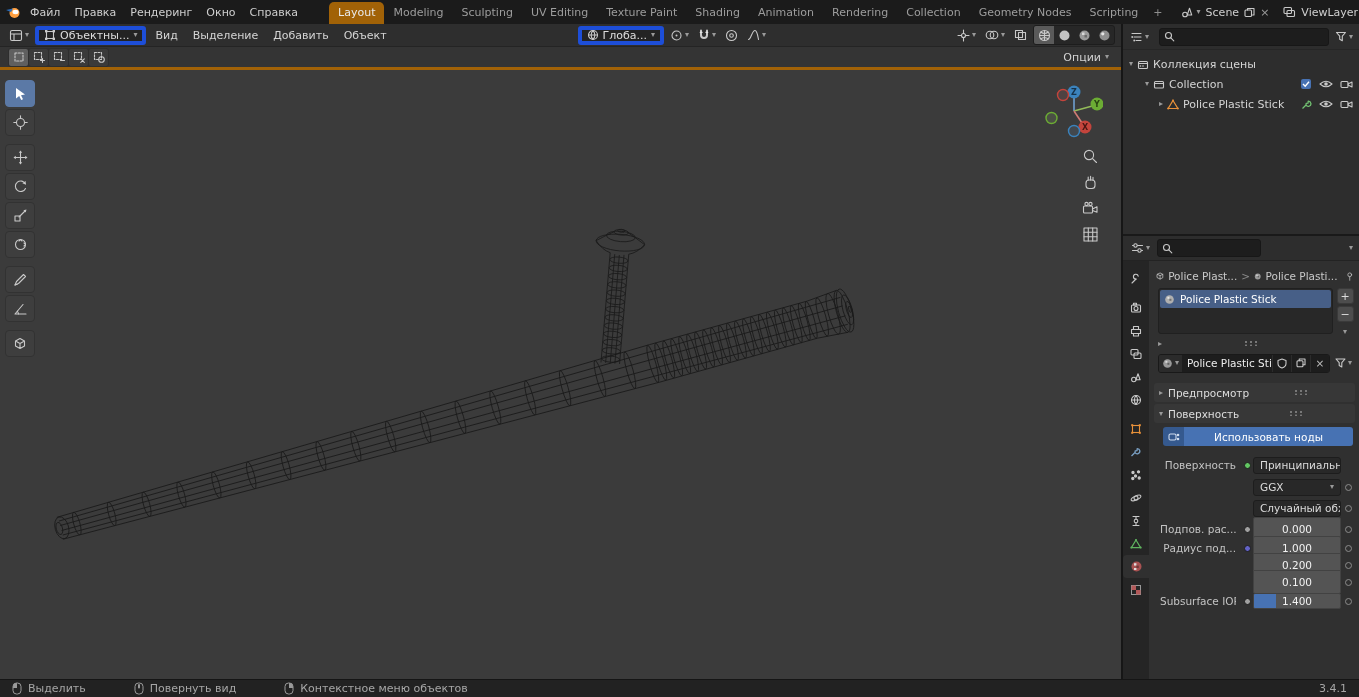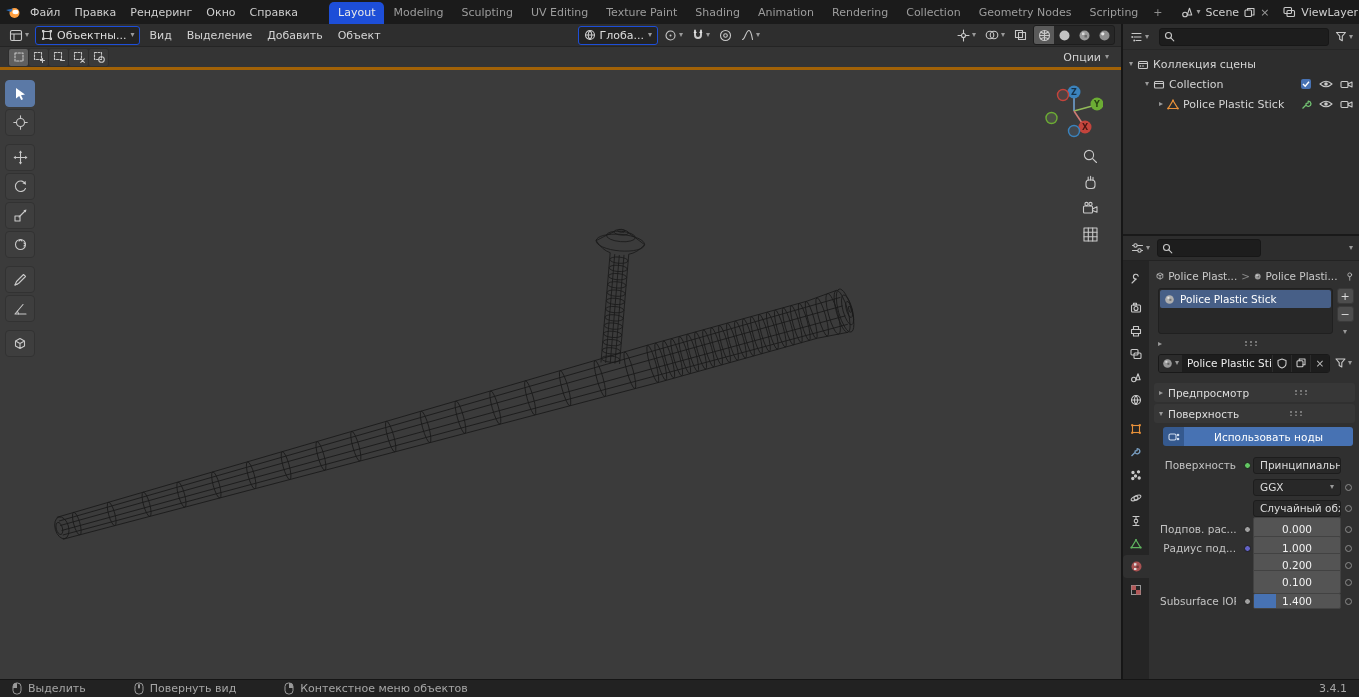--- a/index.html
+++ b/index.html
@@ -7,37 +7,37 @@
   #app{position:relative;width:1359px;height:697px;font-size:11px;color:#d8d8d8;-webkit-user-select:none;user-select:none}
   svg{display:block}
   .ic{stroke:#c9c9c9;fill:none;stroke-width:1.1;stroke-linecap:round;stroke-linejoin:round}
 
   
   .topbar{height:24px;background:#1b1b1b;display:flex;align-items:center;padding:0 8px 0 5px;position:relative;z-index:10}
   .logo{width:20px;height:18px;display:flex;align-items:center;justify-content:center;margin-right:2px}
   .menu{padding:3px 7px;color:#cfcfcf;border-radius:3px;cursor:default}
   .ws-tabs{display:flex;align-items:flex-end;height:24px;margin-left:24px}
   .ws-tab{padding:4px 9px 5px;color:#9d9d9d;border-radius:5px 5px 0 0;white-space:nowrap}
-  .ws-tab.active{background:#1d4ed8;color:#e9e9e9}
+  .ws-tab.active{background:#a16207;color:#e9e9e9}
   .ws-tab.add{color:#8f8f8f;padding:4px 6px 5px}
   .tb-spacer{flex:1}
   .db-group{display:flex;align-items:center;gap:3px;margin-left:12px;color:#cfcfcf}
   .db-label{padding:0 2px;white-space:nowrap}
   .x-btn{color:#9a9a9a;font-size:11px;padding:0 2px}
   .chev{color:#9a9a9a;font-size:8px;line-height:1}
 
   
   .main{position:absolute;top:24px;left:0;right:0;bottom:18px;display:flex}
   .vp-col{flex:1;display:flex;flex-direction:column;min-width:0;border-right:2px solid #161616}
   .vp-header{height:23px;background:#2e2e2e;display:flex;align-items:center;gap:3px;padding:0 6px;border-bottom:1px solid #242424}
   .tool-header{height:23px;background:#343434;display:flex;align-items:center;padding:0 8px;border-bottom:3px solid #a16207}
   .vp-canvas{flex:1;position:relative;background:#3b3b3b;overflow:hidden}
   .flex-sp{flex:1}
   .hmenu{padding:2px 6px;border-radius:3px;color:#d4d4d4;white-space:nowrap}
-  .mode-field{display:flex;align-items:center;gap:4px;background:#232323;border:1px solid #1d4ed8;border-radius:3px;height:19px;padding:0 5px;color:#dedede;white-space:nowrap}
+  .mode-field{display:flex;align-items:center;gap:4px;background:#232323;border:4px solid #1d4ed8;border-radius:3px;height:19px;padding:0 5px;color:#dedede;white-space:nowrap}
   .hbtn{display:flex;align-items:center;gap:2px;padding:2px 3px;border-radius:3px;color:#c9c9c9}
   .shade-group{display:flex;background:#272727;border-radius:3px;overflow:hidden;border:1px solid #1d1d1d}
   .shade-btn{width:20px;height:18px;display:flex;align-items:center;justify-content:center}
   .shade-btn.active{background:#5a5a5a}
   .selmode-group{display:flex;gap:1px;background:#2e2e2e;border-radius:3px;padding:1px}
   .selmode-btn{width:19px;height:17px;display:flex;align-items:center;justify-content:center;border-radius:2px;background:#3a3a3a}
   .selmode-btn.active{background:#5f5f5f}
   .options{display:flex;align-items:center;gap:4px;color:#d3d3d3;padding:2px 4px}
 
   

